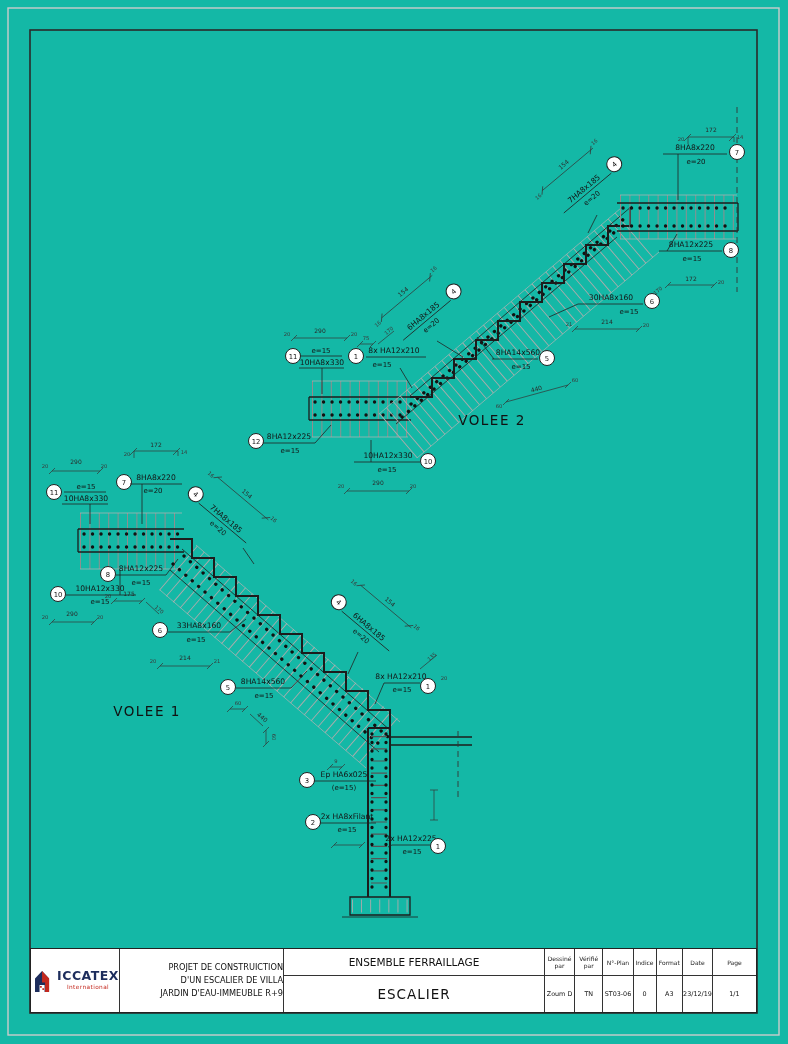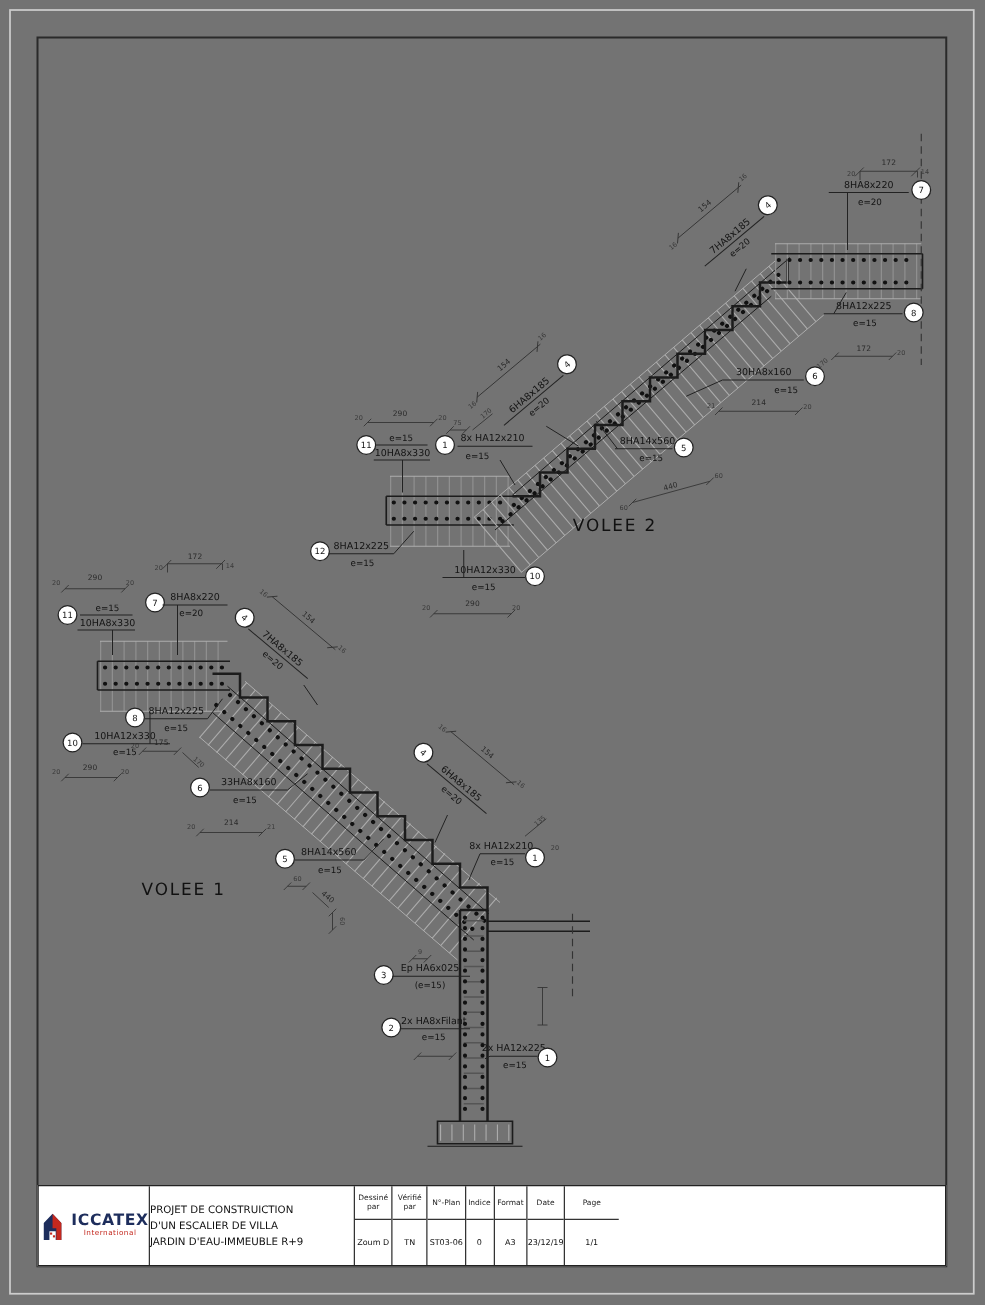--- a/index.html
+++ b/index.html
@@ -1,16 +1,16 @@
 <!DOCTYPE html>
 <html><head>
 <meta charset="utf-8">
 <style>
   html,body{margin:0;padding:0;background:#fff;}
-  #sheet{position:relative;width:788px;height:1044px;background:#737373;overflow:hidden;
+  #sheet{position:relative;width:788px;height:1044px;background:#14b8a6;overflow:hidden;
          font-family:"DejaVu Sans",sans-serif;}
   svg text{font-family:"DejaVu Sans",sans-serif;fill:#141414;}
   .mid{text-anchor:middle}
   .lbl{font-size:7.6px}
   .sp{font-size:7px}
   .dimt{font-size:6px;fill:#2a2a2a}
   .tick{font-size:5.2px;fill:#3a3a3a}
   .cnum{font-size:6.8px;text-anchor:middle}
   .vtitle{font-size:13.5px;letter-spacing:1.5px;fill:#111}
   .ln{stroke:#1c1c1c;fill:none}
@@ -30,21 +30,21 @@
 
   
   #tblock{position:absolute;left:30px;top:948px;width:727px;height:65px;box-sizing:border-box;
           border:1.6px solid #222;display:flex;background:#fff;}
   .tb-cell{box-sizing:border-box;border-left:1px solid #333;display:flex;flex-direction:column;}
   .tb-cell:first-child{border-left:none}
   #tb-logo{width:88px;align-items:center;justify-content:center;flex-direction:row;gap:4px;}
   #tb-logo .logotxt{display:flex;flex-direction:column;align-items:center;line-height:1;}
   .logo-name{font-size:12.5px;font-weight:bold;letter-spacing:.5px;}
   .logo-sub{font-size:5.8px;margin-top:2px;letter-spacing:.4px;}
-  #tb-project{width:164px;justify-content:center;text-align:left;font-size:8.2px;line-height:1.55;color:#111;}
+  #tb-project{width:164px;justify-content:center;text-align:right;font-size:8.2px;line-height:1.55;color:#111;}
   #tb-titles{flex:1;}
   .tb-titles-top{height:26px;border-bottom:1px solid #333;display:flex;align-items:center;justify-content:center;
                  font-size:10.5px;color:#111;}
   .tb-titles-bot{flex:1;display:flex;align-items:center;justify-content:center;font-size:13.5px;
                  letter-spacing:1px;color:#111;}
   #tb-fields{display:flex;width:212px;}
   .fld{box-sizing:border-box;border-left:1px solid #333;display:flex;flex-direction:column;}
   .fld-h{height:26px;border-bottom:1px solid #333;display:flex;align-items:center;justify-content:center;
          font-size:6px;color:#222;text-align:center;}
   .fld-v{flex:1;display:flex;align-items:center;justify-content:center;font-size:6.4px;color:#111;text-align:center;}
@@ -417,20 +417,24 @@
       <span class="logo-sub" style="color:#c4281e">International</span>
     </div>
   </div>
 
   <div class="tb-cell" id="tb-project">
     <div>PROJET DE CONSTRUICTION</div>
     <div>D'UN ESCALIER  DE VILLA</div>
     <div>JARDIN D'EAU-IMMEUBLE R+9</div>
   </div>
 
+  <div class="tb-cell" id="tb-titles">
+    <div class="tb-titles-top">ENSEMBLE FERRAILLAGE</div>
+    <div class="tb-titles-bot">ESCALIER</div>
+  </div>
 
   <div id="tb-fields">
     <div class="fld" style="width:34px">
       <div class="fld-h">Dessiné par</div>
       <div class="fld-v">Zoum D</div>
     </div>
     <div class="fld" style="width:32px">
       <div class="fld-h">Vérifié par</div>
       <div class="fld-v">TN</div>
     </div>

